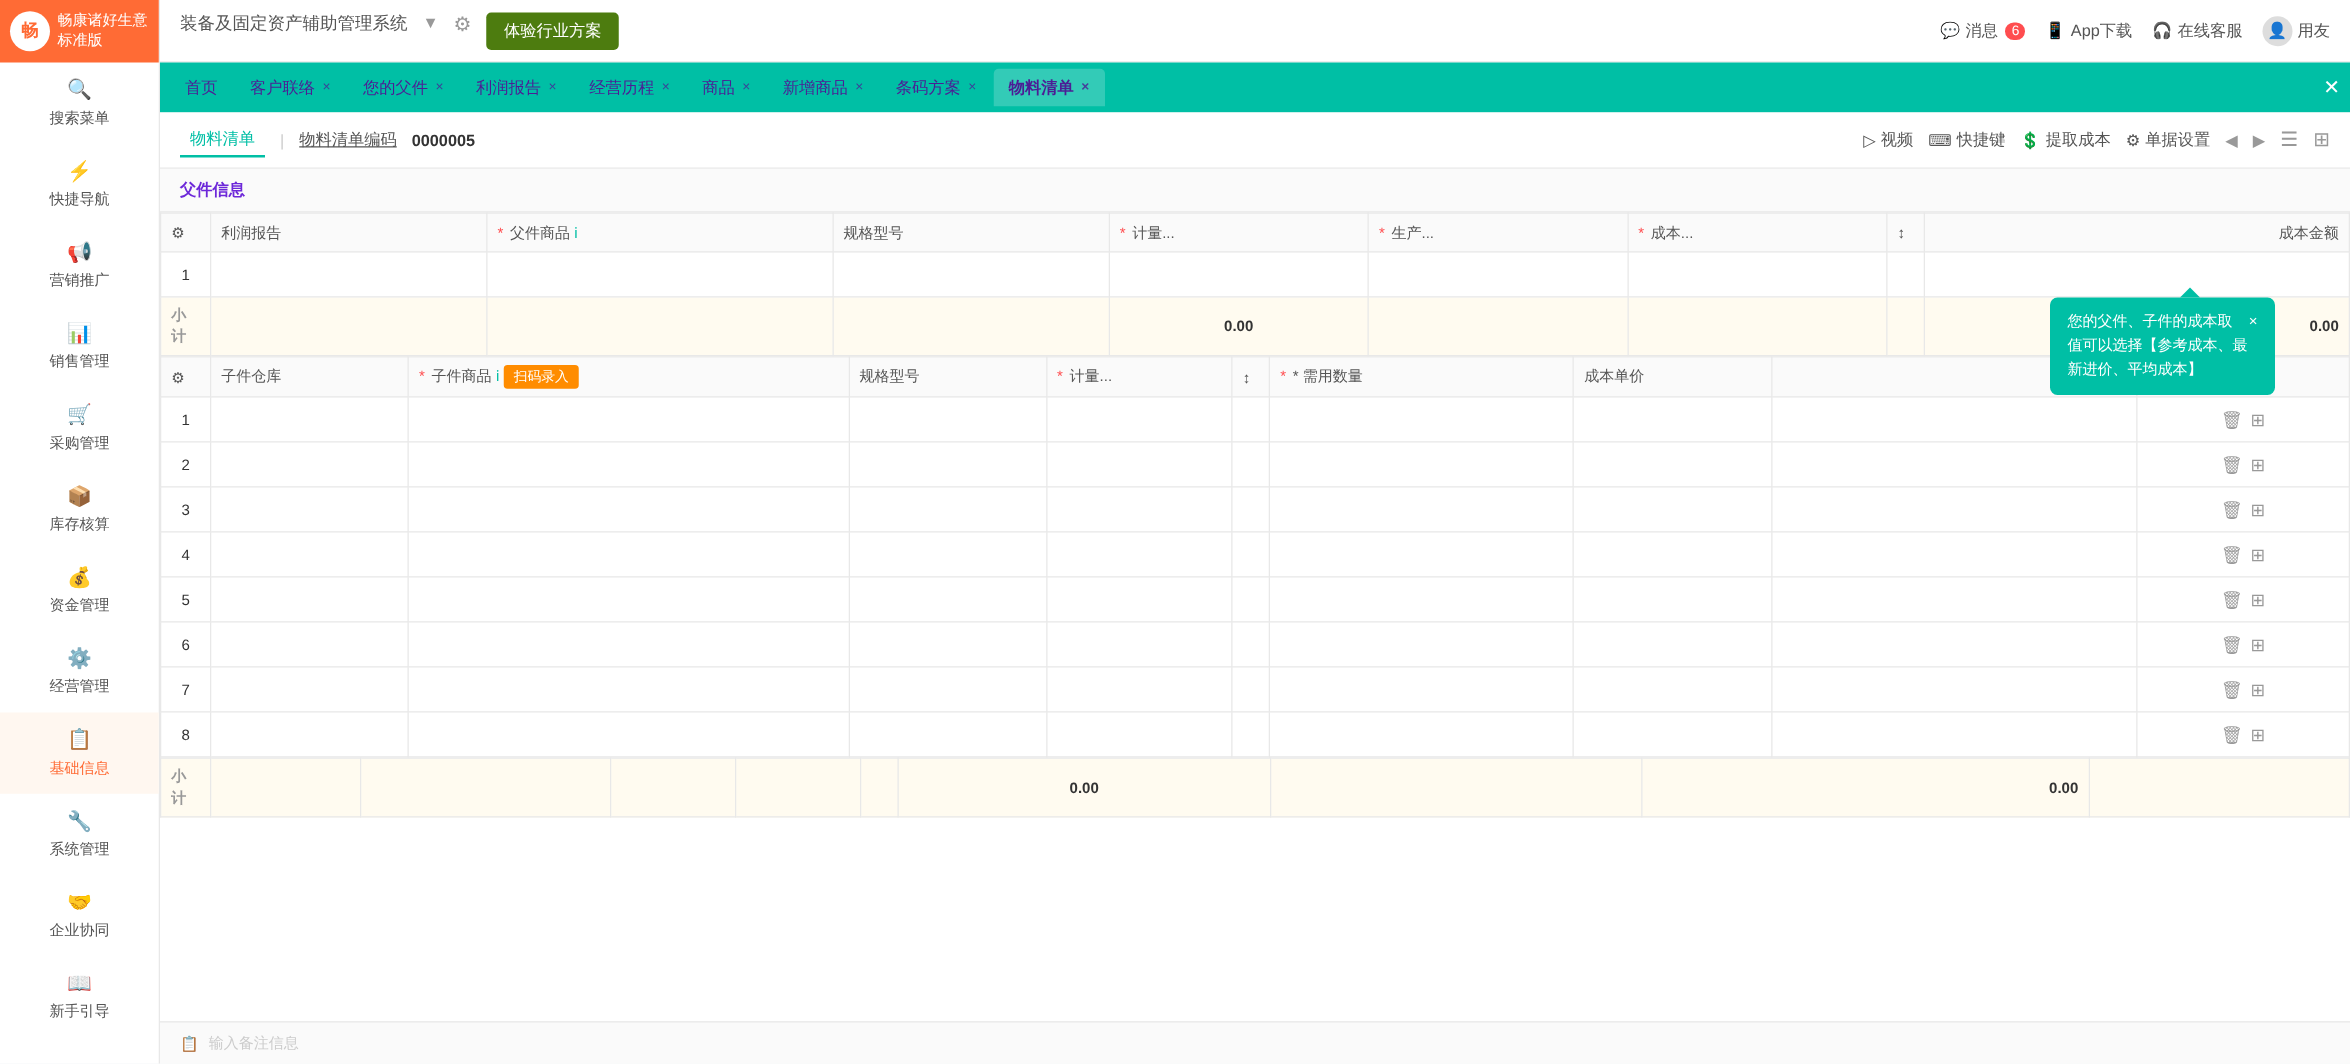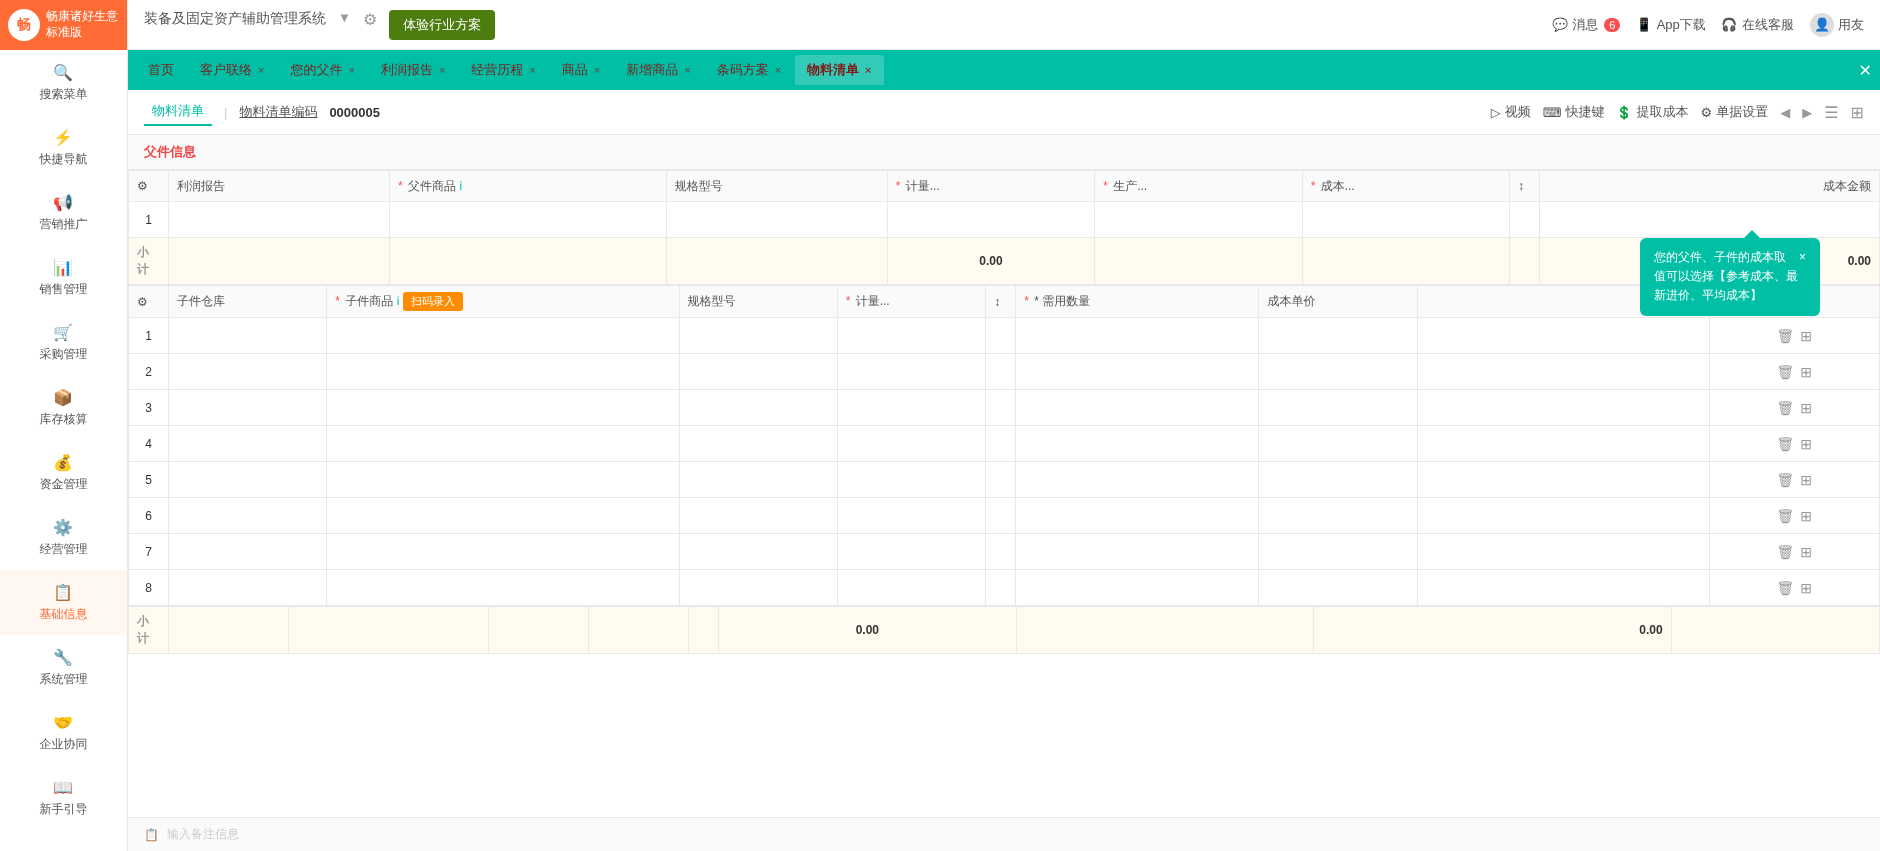--- a/index.html
+++ b/index.html
@@ -119,21 +119,21 @@
     .nav-tabs {
       background: #00bfa5;
       display: flex;
       align-items: center;
       height: 40px;
       padding: 0 8px;
       gap: 2px;
       overflow: hidden;
     }
     .nav-tab {
-      color: #7f1d1d;
+      color: #4c1d95;
       padding: 6px 12px;
       cursor: pointer;
       border-radius: 4px 4px 0 0;
       font-size: 13px;
       white-space: nowrap;
       display: flex;
       align-items: center;
       gap: 4px;
       text-align: center;
     }
@@ -201,21 +201,21 @@
       gap: 4px;
       cursor: pointer;
       color: #555;
     }
 
     
     .section-title {
       padding: 8px 16px;
       font-weight: bold;
       font-size: 13px;
-      color: #ef4444;
+      color: #6d28d9;
       background: #fafafa;
       border-bottom: 1px solid #e8e8e8;
     }
 
     
     .data-table {
       width: 100%;
       border-collapse: collapse;
       font-size: 12px;
     }

